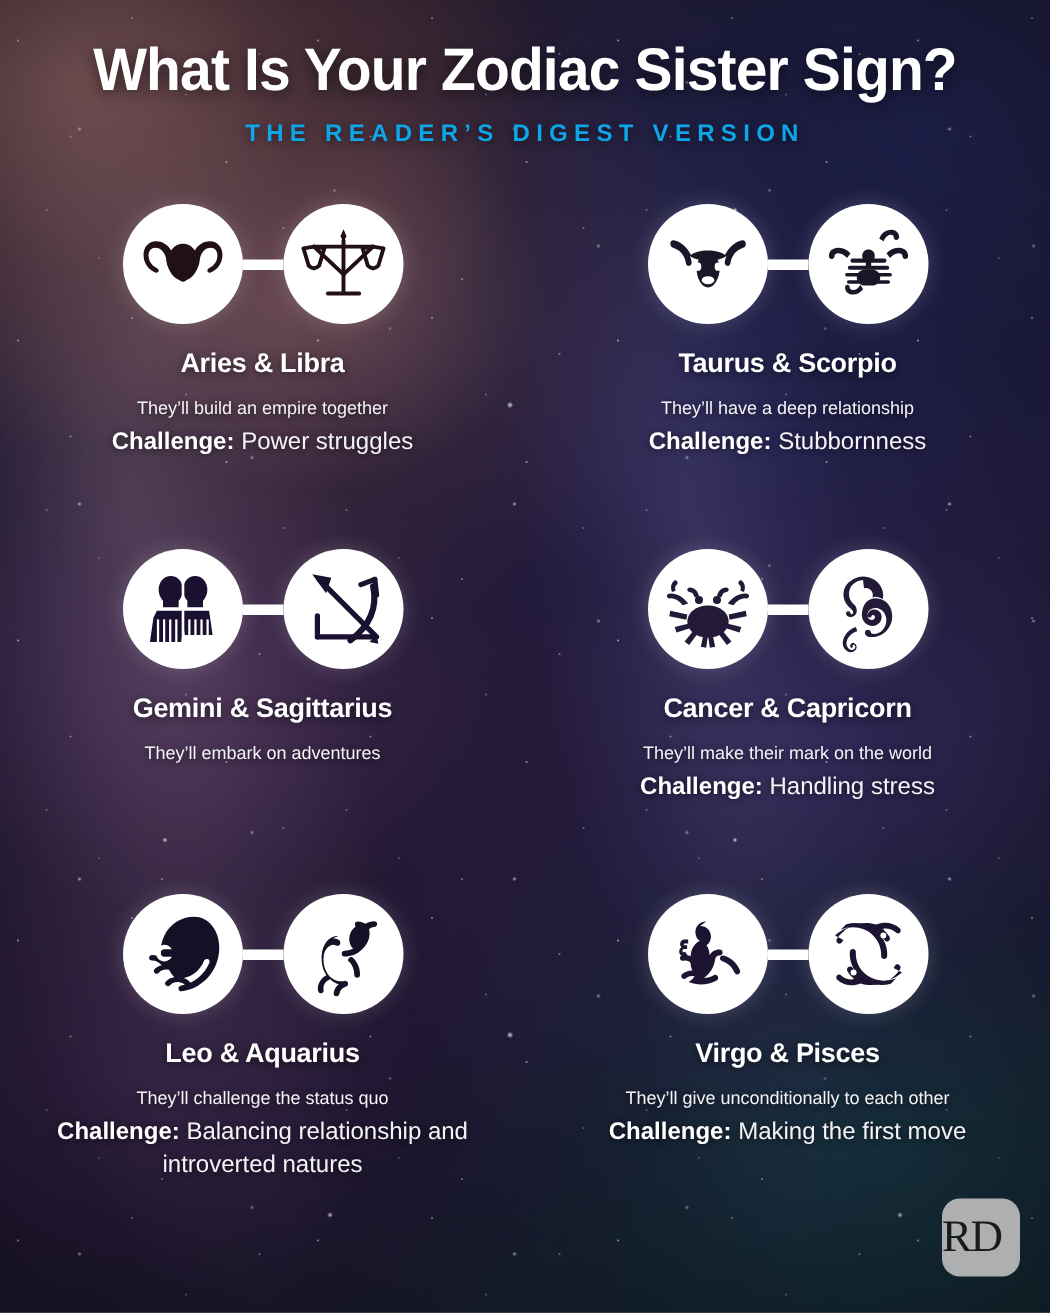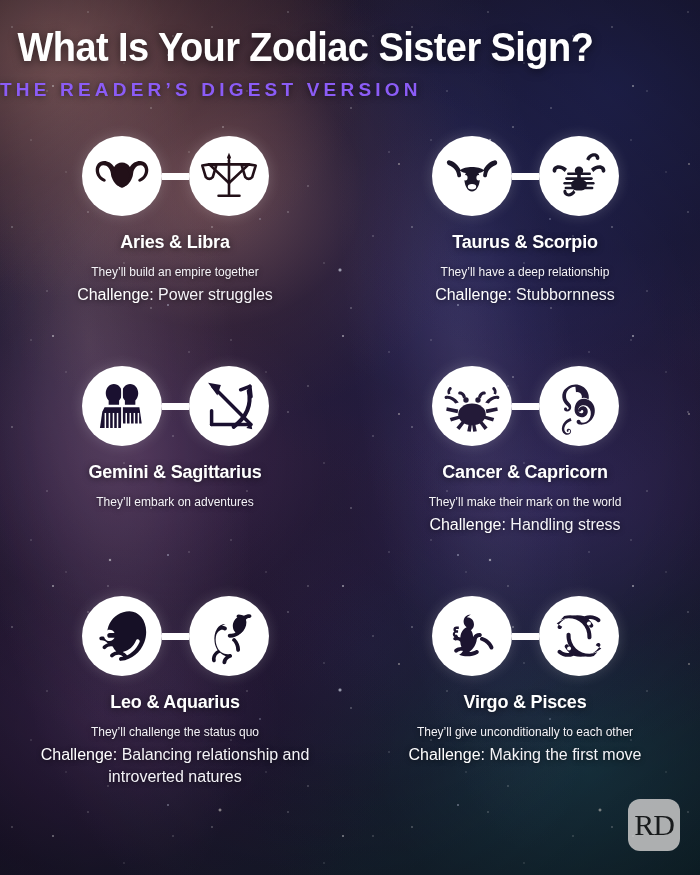--- a/index.html
+++ b/index.html
@@ -99,37 +99,38 @@
     background-position: 40px 60px;
     opacity: 0.9;
   }
 
   
   .header {
     position: absolute;
     top: 24px;
     left: 0;
     width: 700px;
+    text-align: center;
     z-index: 5;
   }
 
   .title {
     color: #ffffff;
     font-size: 40px;
     line-height: 46px;
     font-weight: bold;
     letter-spacing: -0.6px;
     transform: scaleX(0.95);
     text-shadow: 0 2px 10px rgba(0,0,0,0.55);
     white-space: nowrap;
   }
 
   .subtitle {
-    color: #8b5cf6;
-    font-size: 19px;
+    color: #0ea5e9;
+    font-size: 16px;
     line-height: 22px;
     font-weight: bold;
     letter-spacing: 4.2px;
     margin-top: 9px;
     text-shadow: 0 1px 6px rgba(0,0,0,0.5);
   }
 
   
   .grid {
     position: absolute;
@@ -201,36 +202,36 @@
     color: #f4f3f7;
     font-size: 16px;
     line-height: 22px;
     margin-top: 1px;
     text-align: center;
     max-width: 330px;
     text-shadow: 0 1px 5px rgba(0,0,0,0.55);
   }
 
   .pair-challenge .lbl {
-    font-weight: normal;
+    font-weight: bold;
     color: #ffffff;
   }
 
   
   .rd-logo {
     position: absolute;
     right: 20px;
     bottom: 24px;
     width: 52px;
     height: 52px;
     border-radius: 12px;
     background: #c3c3c3;
     display: flex;
     align-items: center;
-    justify-content: center;
+    justify-content: flex-start;
     z-index: 6;
     opacity: 0.88;
   }
 
   .rd-logo span {
     font-family: "Liberation Serif", serif;
     font-size: 30px;
     line-height: 30px;
     color: #1a1a1a;
     letter-spacing: -1px;

